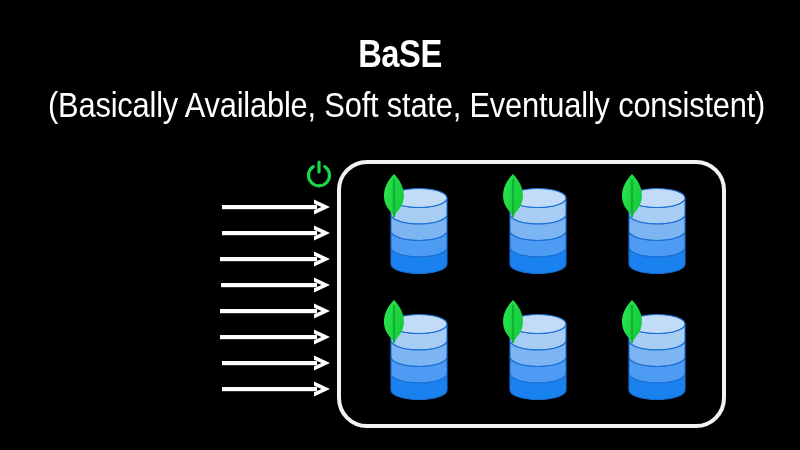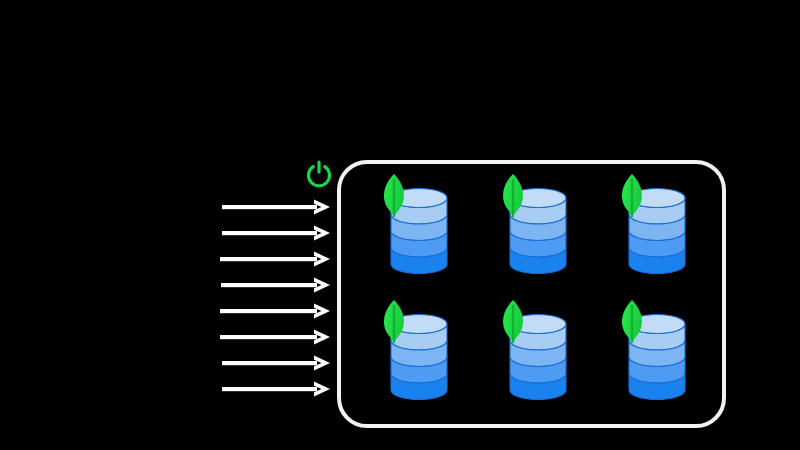--- a/index.html
+++ b/index.html
@@ -83,20 +83,24 @@
     width: 78px;
     height: 105px;
   }
   .db-node svg { display: block; }
 </style>
 </head>
 <body>
 
 <div id="slide">
 
+  <div class="title-block">
+    <span class="title-main">BaSE</span>
+    <span class="title-sub">(Basically Available, Soft state, Eventually consistent)</span>
+  </div>
 
   <div class="cluster-box"></div>
 
   <div class="power-icon">
     <svg width="32" height="32" viewBox="0 0 32 32">
       <path d="M10.2 7.6 A 10.5 10.5 0 1 0 21.8 7.6" fill="none" stroke="#19d64a" stroke-width="3.2" stroke-linecap="round"></path>
       <line x1="16" y1="3.2" x2="16" y2="13" stroke="#19d64a" stroke-width="3.2" stroke-linecap="round"></line>
     </svg>
   </div>
 

